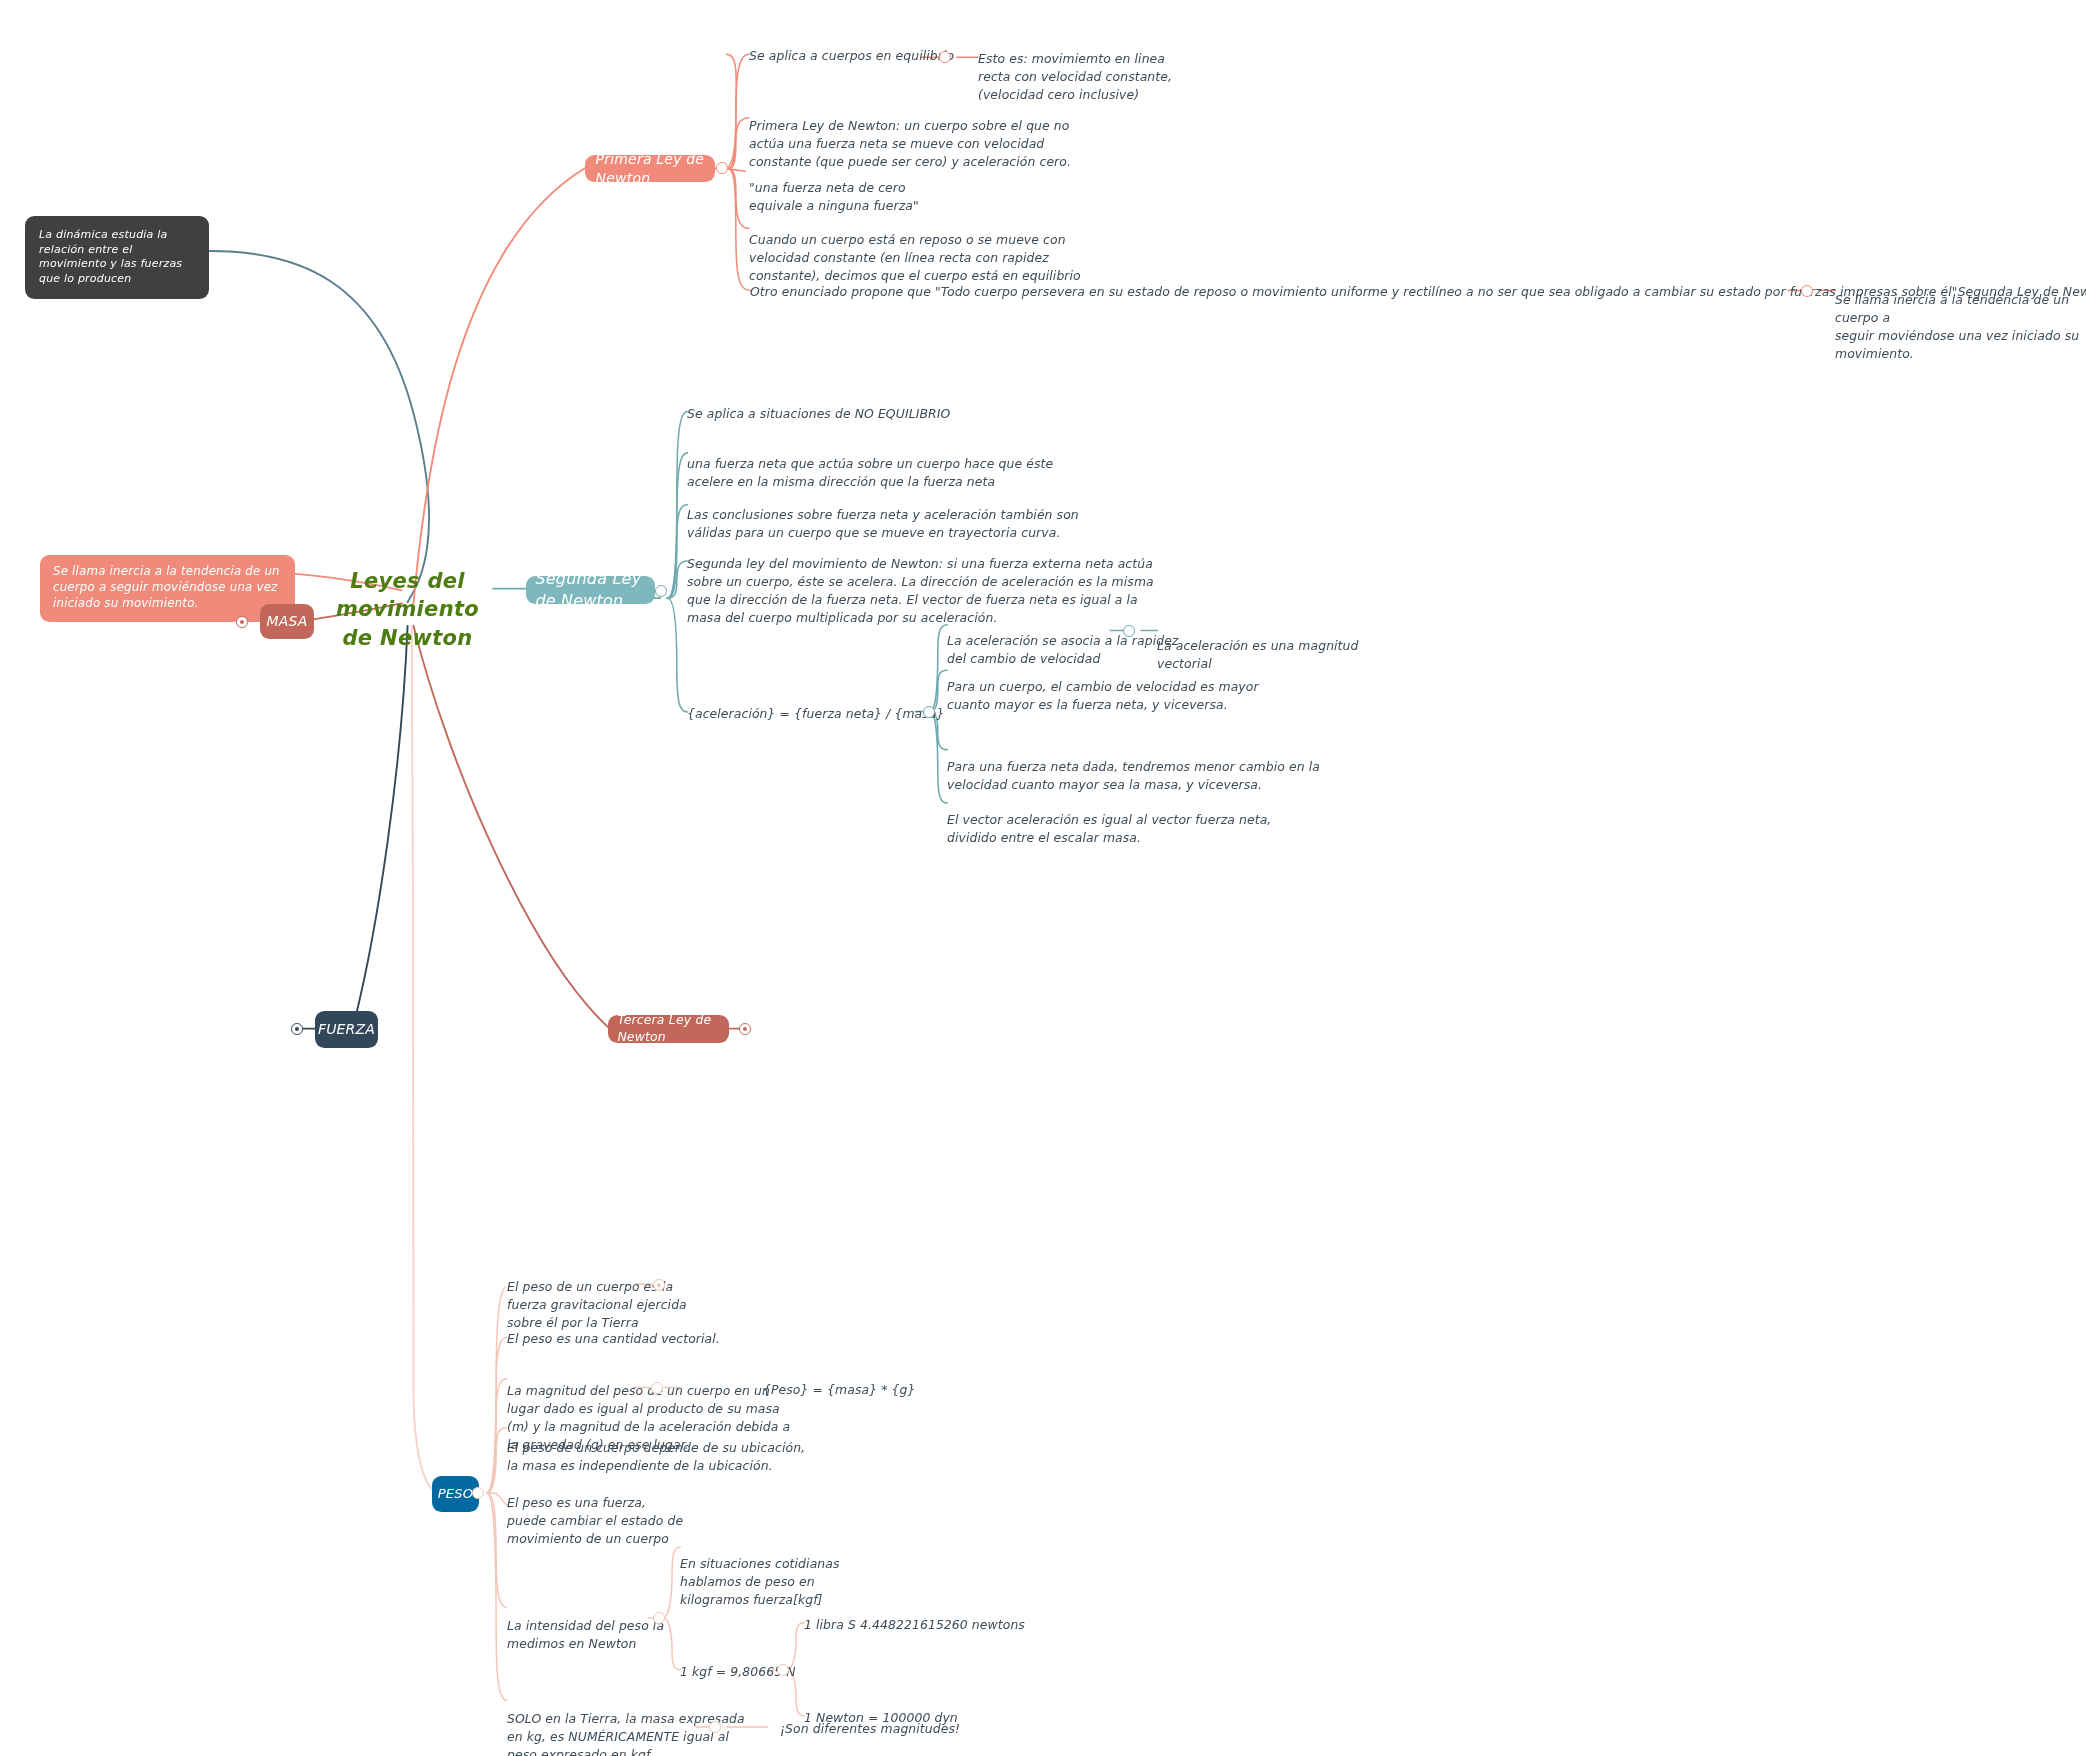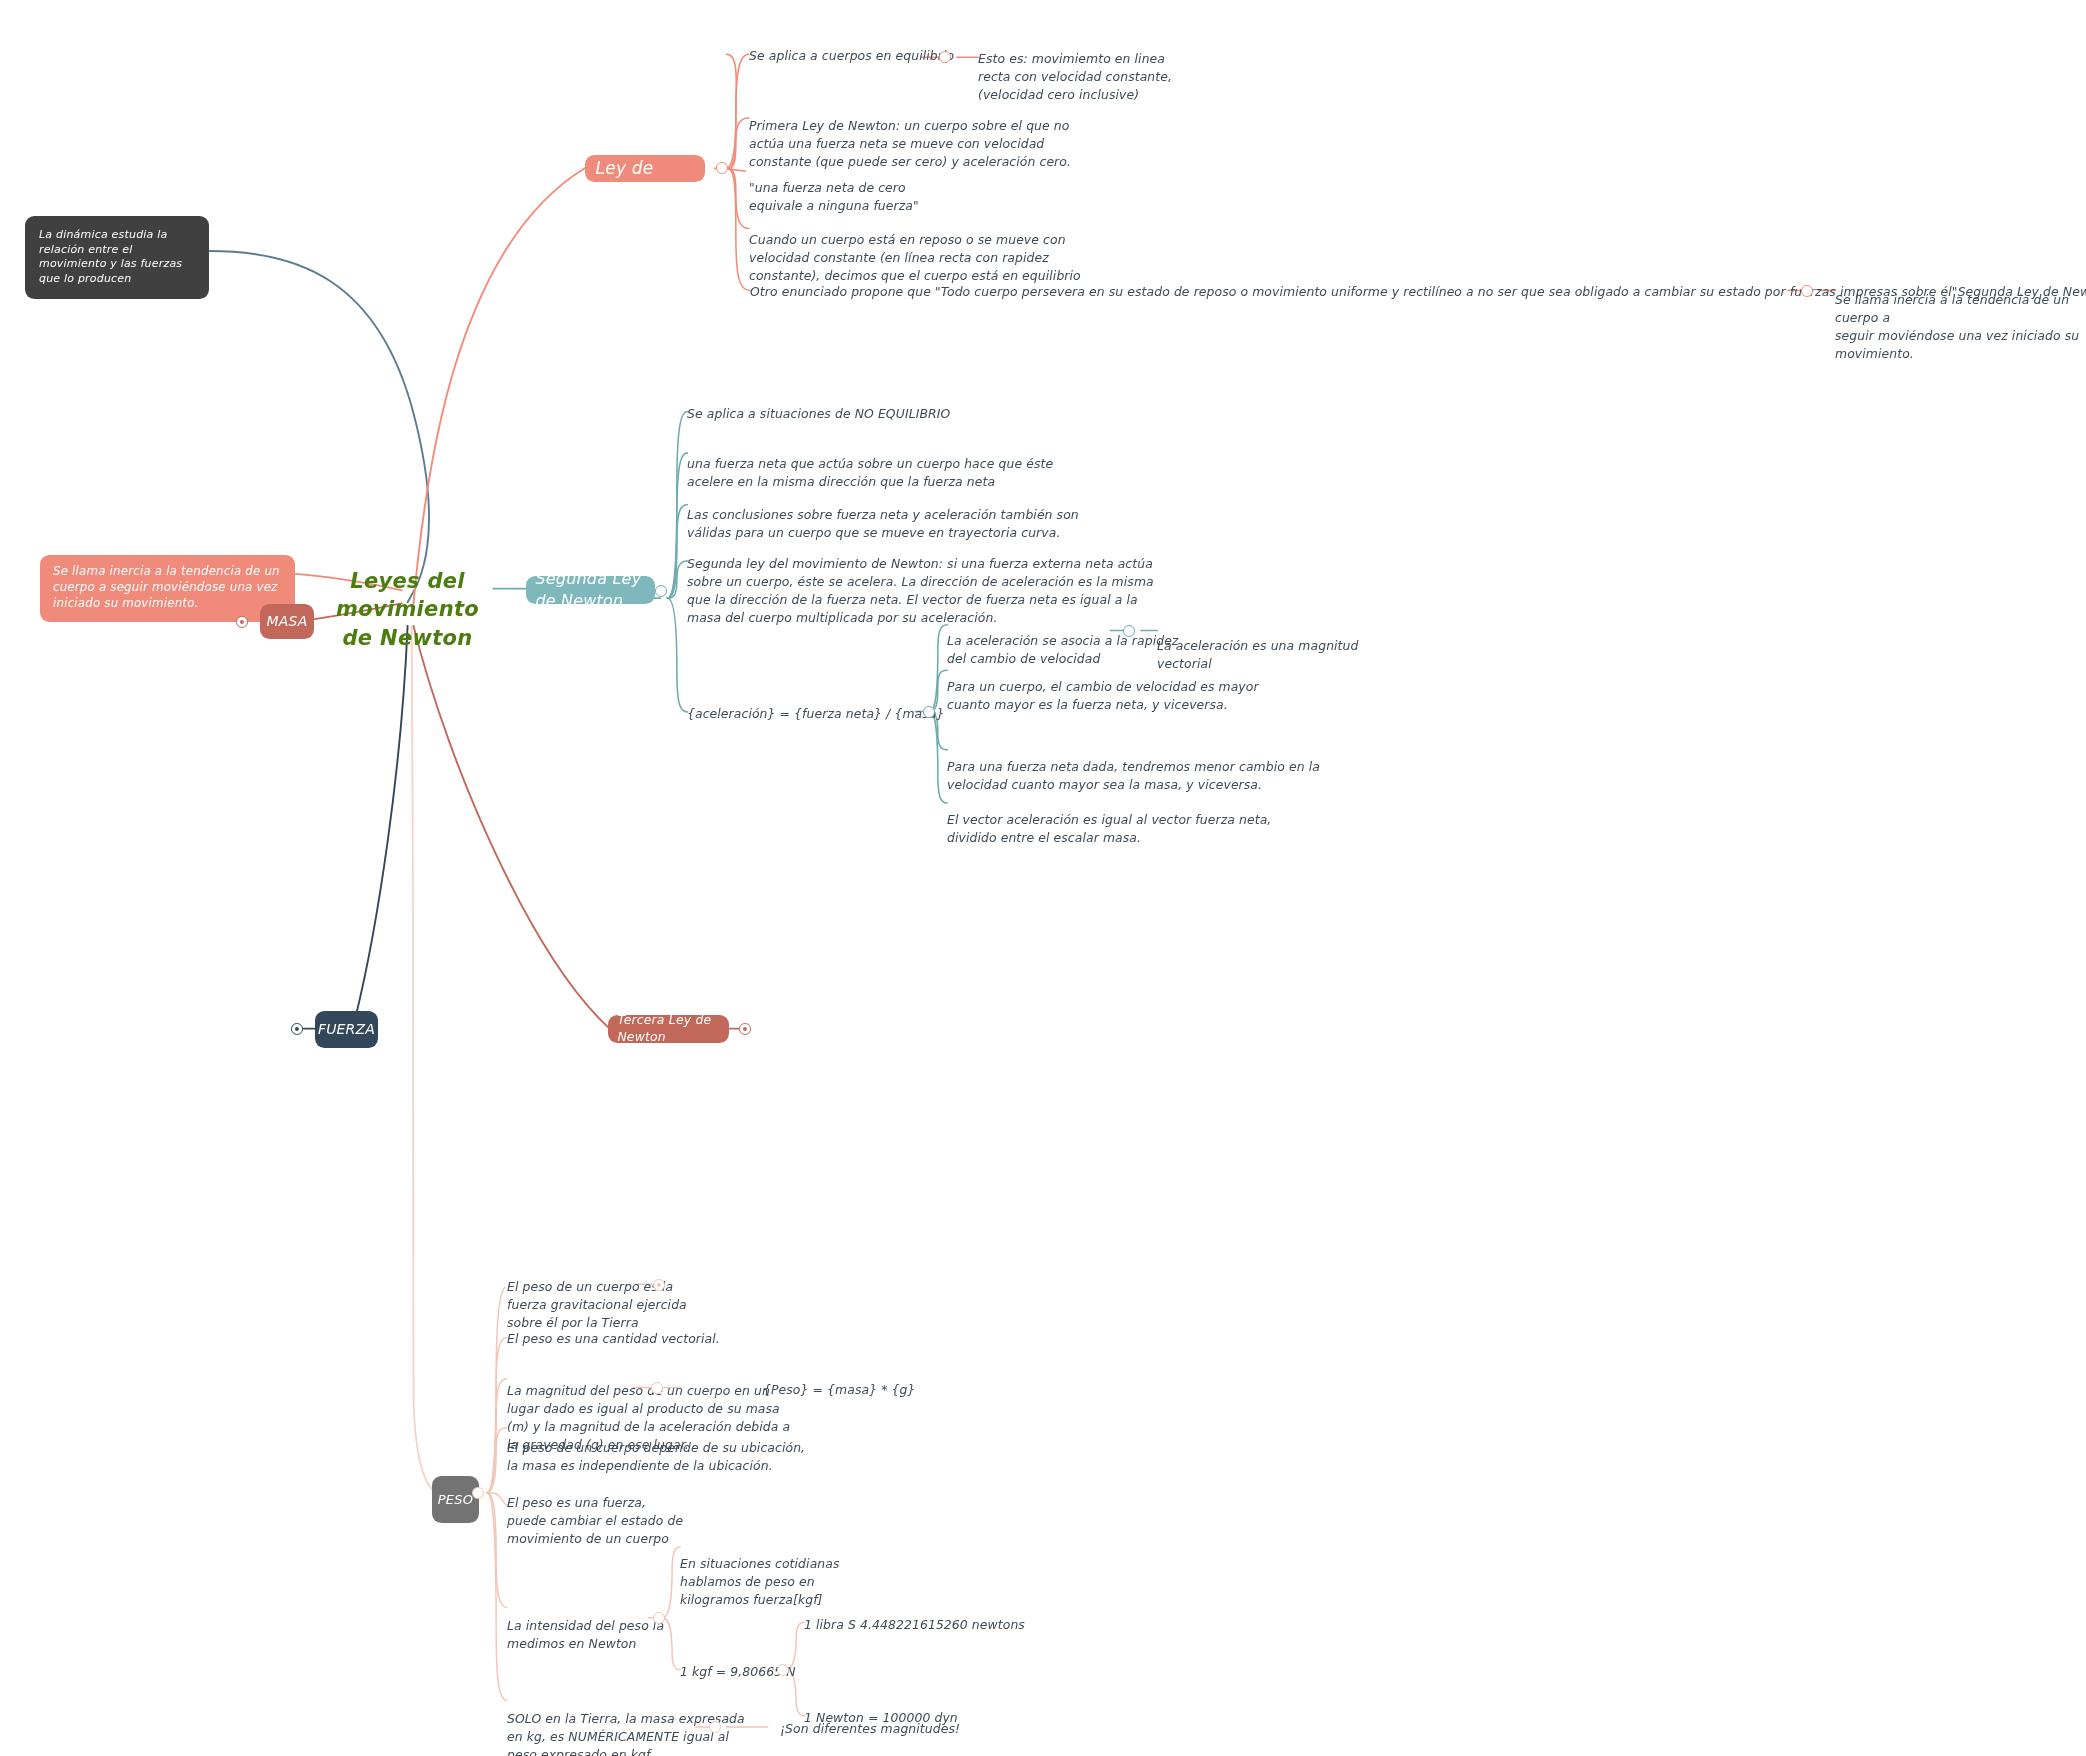--- a/index.html
+++ b/index.html
@@ -165,38 +165,38 @@
   </div>
   <div class="ring filled" style="left:291px;top:1023px;border:1.8px solid #33475A;">
       <span style="position: absolute; left: 50%; top: 50%; width: 4.1px; height: 4.1px; border-radius: 50%; transform: translate(-50%, -50%); background: rgb(51, 71, 90);"></span>
     </div>
 
   <div class="node center" style="left:319px;top:567px;width:177px;padding:0;display:block;">
     <span style="white-space:pre-line;display:block;">Leyes del movimiento
 de Newton</span>
   </div>
 
-  <div class="node" style="left:585px;top:155px;width:120px;height:27px;background:#F08A7A;font-size:17px;padding:0 10.6px;justify-content:center;">
+  <div class="node" style="left:585px;top:155px;width:130px;height:27px;background:#F08A7A;font-size:14px;padding:0 10.6px;justify-content:center;">
     <span>Primera Ley de Newton</span>
   </div>
   <div class="ring" style="left:716px;top:162px;border:1.8px solid #F58A78;"></div>
 
   <div class="node" style="left:526px;top:576px;width:129px;height:28px;background:#7FB8BC;font-size:16px;padding:0 9.4px;">
     <span>Segunda Ley de Newton</span>
   </div>
   <div class="ring" style="left:655px;top:585px;border:1.8px solid #6FAAB0;"></div>
 
   <div class="node" style="left:608px;top:1015px;width:121px;height:28px;background:#C1685A;font-size:12.4px;padding:0 9.4px;justify-content:center;">
     <span>Tercera Ley de Newton</span>
   </div>
   <div class="ring filled" style="left:739px;top:1023px;border:1.8px solid #C1685A;">
       <span style="position: absolute; left: 50%; top: 50%; width: 4.1px; height: 4.1px; border-radius: 50%; transform: translate(-50%, -50%); background: rgb(193, 104, 90);"></span>
     </div>
 
-  <div class="node" style="left:432px;top:1476px;width:47px;height:47px;background:#737373;color:#ffffff;font-size:13px;padding:16px;justify-content:center;">
+  <div class="node" style="left:432px;top:1476px;width:47px;height:36px;background:#0369a1;color:#ffffff;font-size:13px;padding:16px;justify-content:center;">
     <span>PESO</span>
   </div>
   <div class="ring" style="left:472px;top:1487px;border:1.8px solid #F3C5B7;"></div>
 
   <div class="leaf nowrap" style="left:749px;top:47px;">
     <span>Se aplica a cuerpos en equilibrio</span>
   </div>
   <div class="ring" style="left:939px;top:51px;border:1.8px solid #F58A78;"></div>
   <div class="leaf" style="left:978px;top:32px;">
     <span>Esto es: movimiemto en linea

